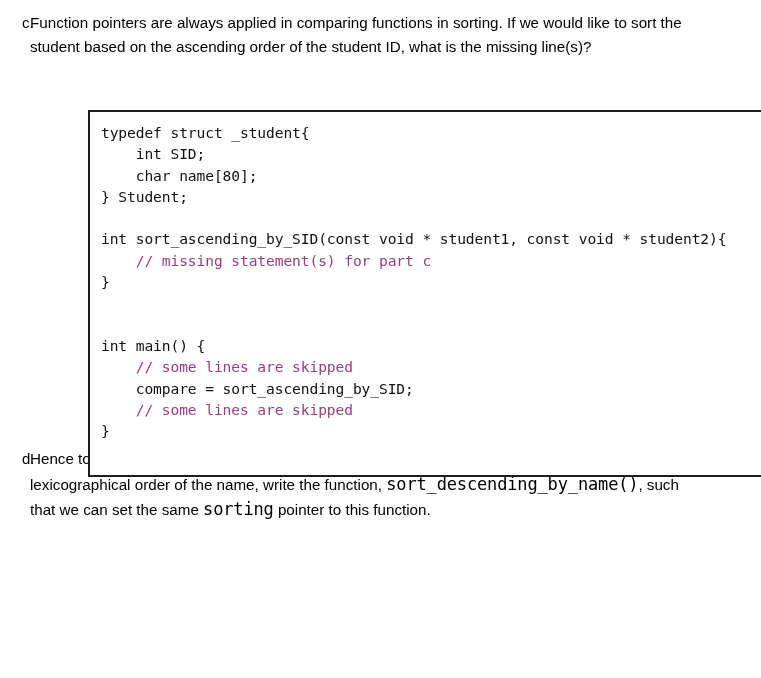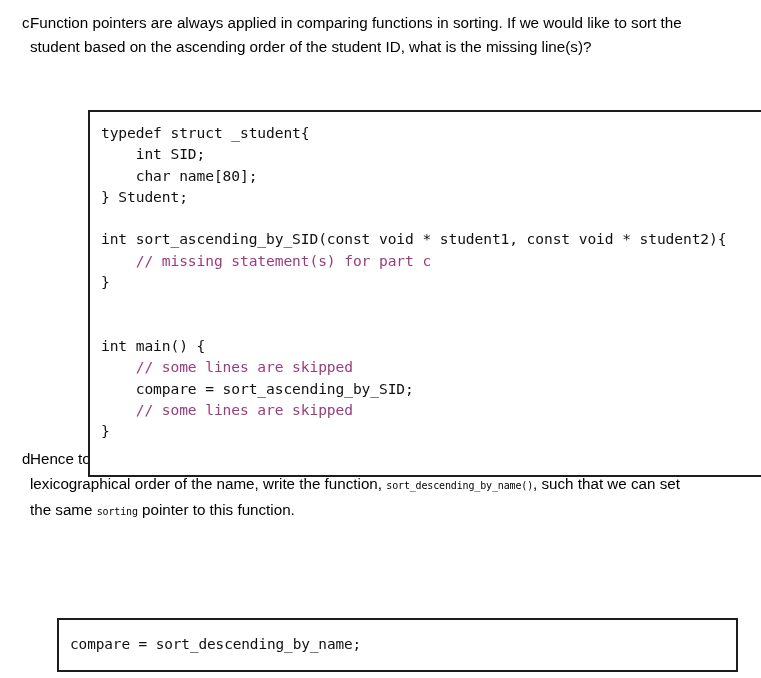--- a/index.html
+++ b/index.html
@@ -58,21 +58,21 @@
   #item-d {
     padding-top: 14px;
   }
   #item-d .item-body {
     max-width: 672px;
   }
 
   
   .mono-inline {
     font-family: "DejaVu Sans Mono", "Liberation Mono", monospace;
-    font-size: 10px;
+    font-size: 17px;
     letter-spacing: -0.15px;
   }
 
   
   .code-box {
     border: 2px solid #1d1d1d;
     background: #ffffff;
     box-sizing: border-box;
   }
   #code-box-1 {
@@ -151,17 +151,14 @@
 
   <div class="item" id="item-d">
     <div class="item-marker">d.</div>
     <div class="item-body">
       <span>Hence to (c), if we would like to sort the student based on the descending order of the lexicographical order of the name, write the function, </span><span class="mono-inline">sort_descending_by_name()</span><span>, such that we can set the same </span><span class="mono-inline">sorting</span><span> pointer to this function.</span>
     </div>
   </div>
 
   <div class="spacer-d"></div>
 
-  <div class="code-box" id="code-box-2">
-    <pre class="code single" id="code-2"><span>compare = sort_descending_by_name;</span></pre>
-  </div>
 
 </div>
 
 </body></html>

